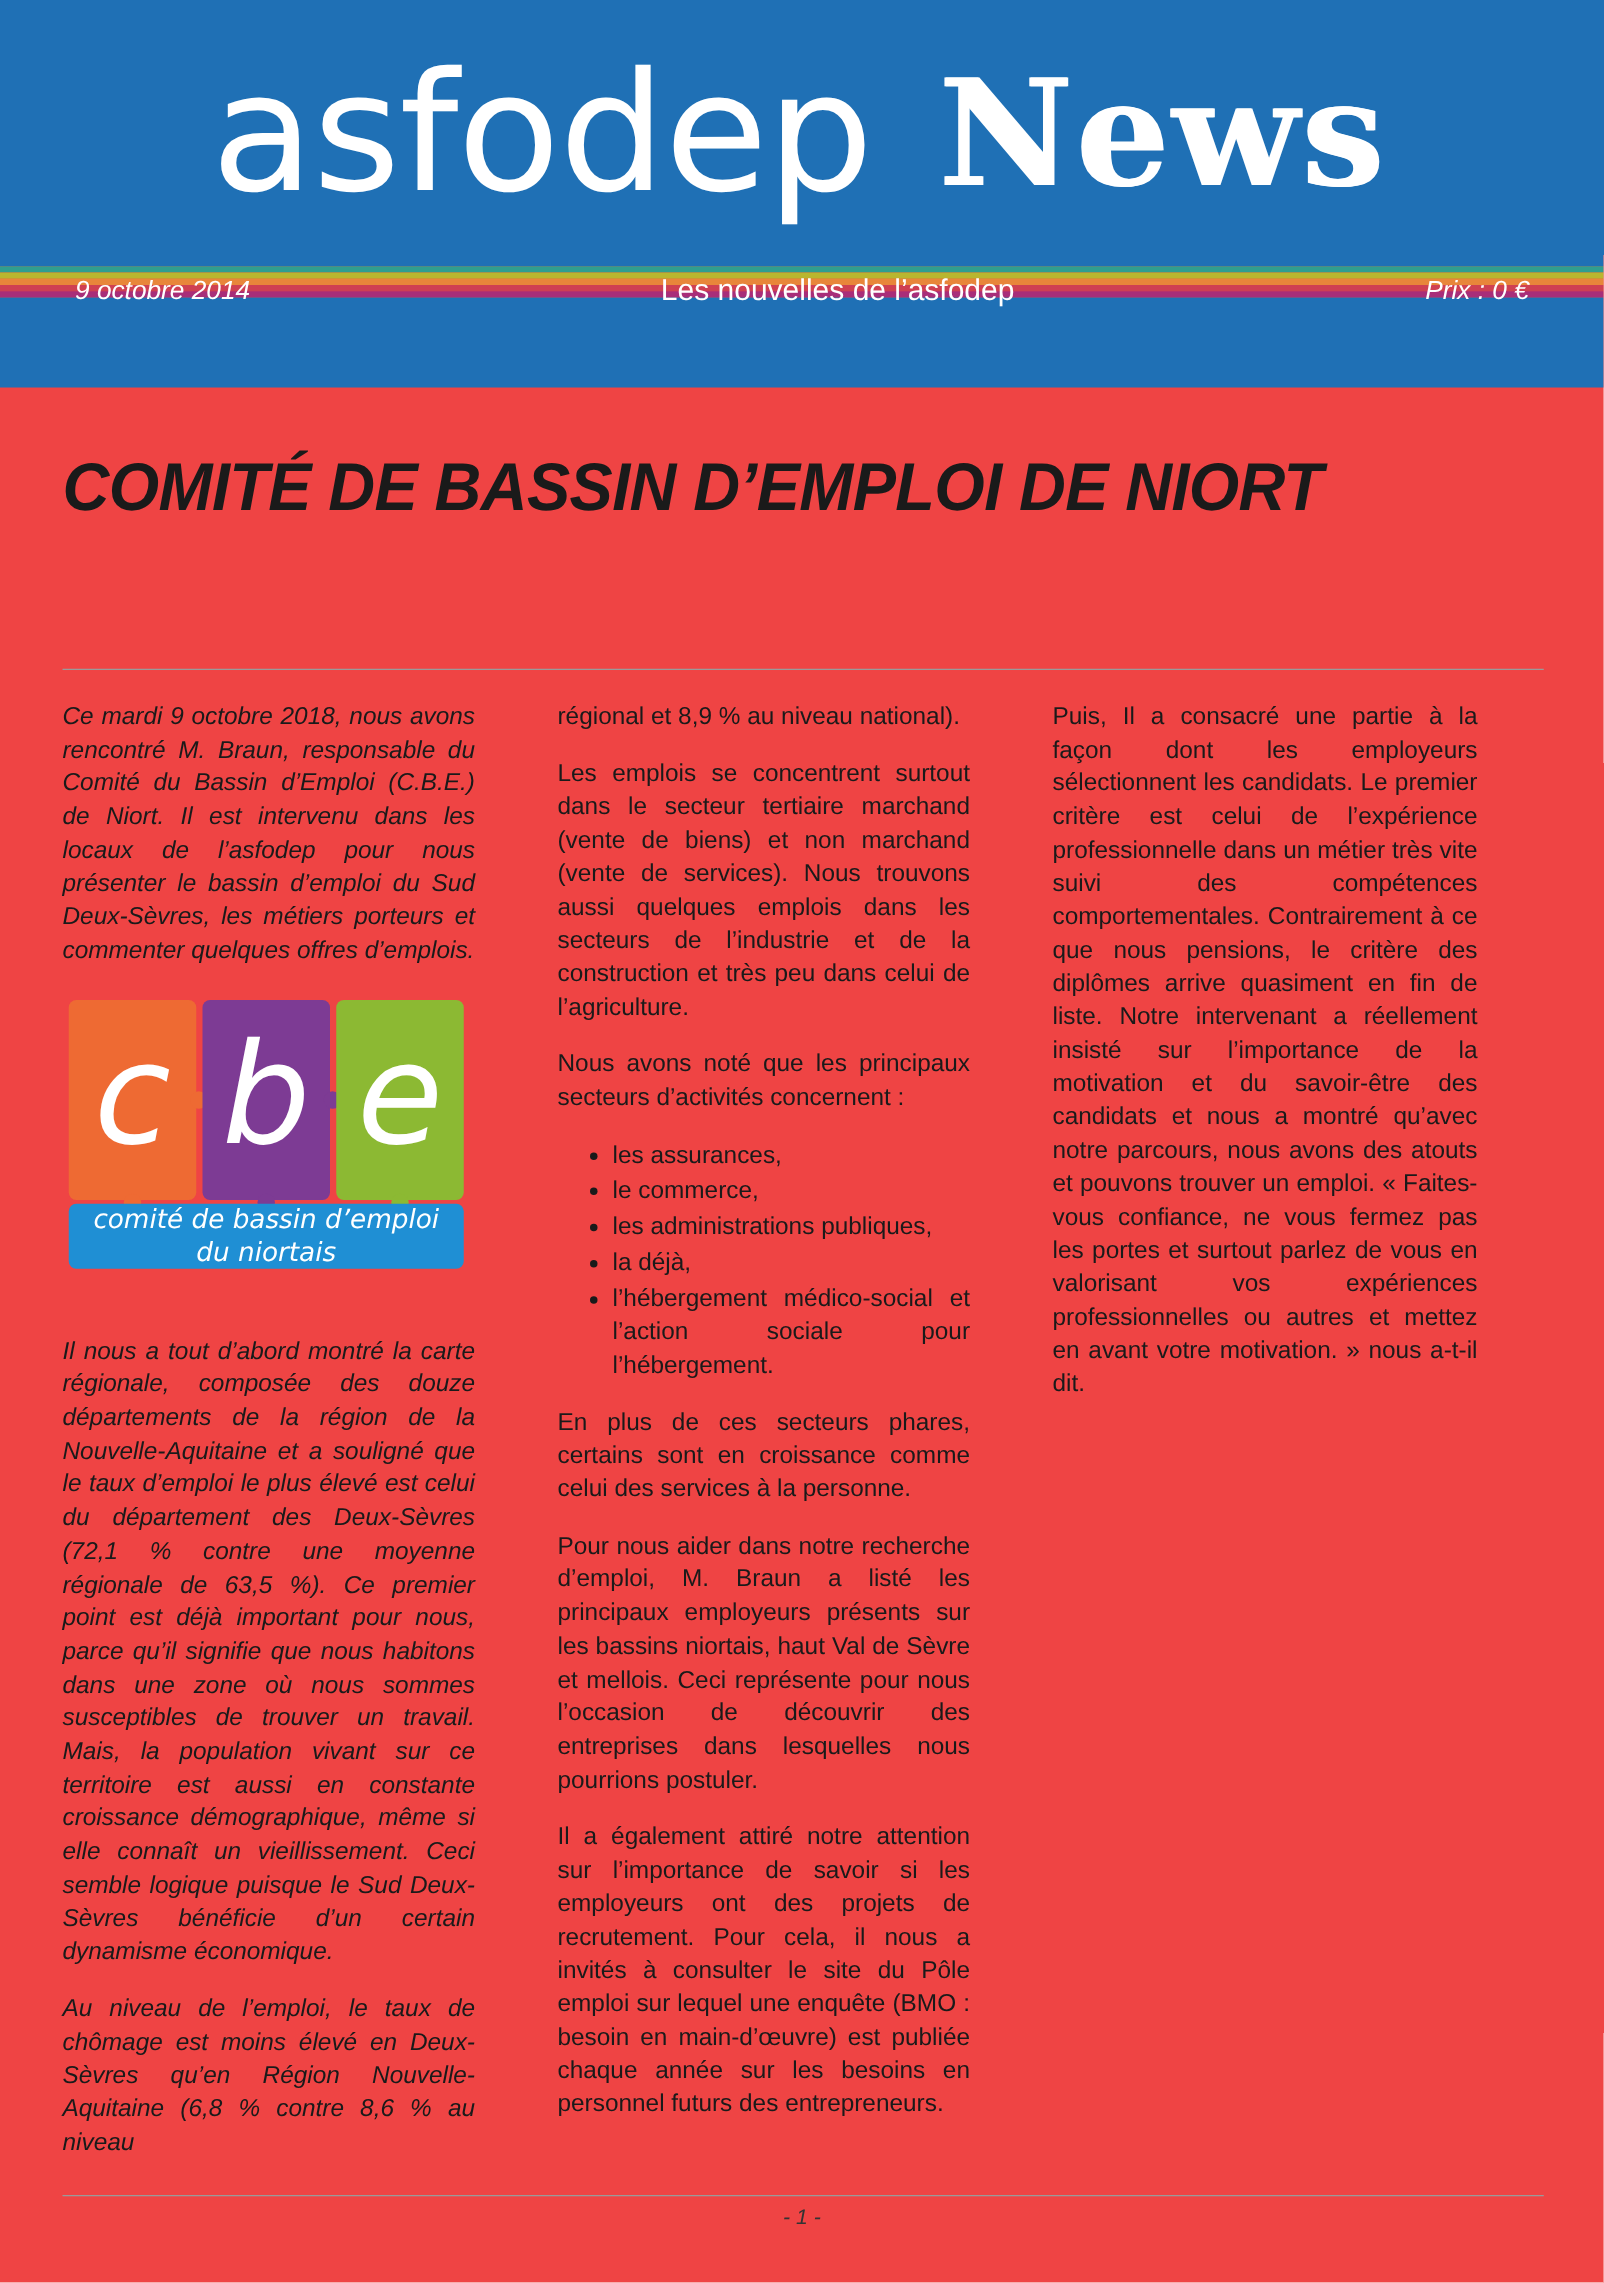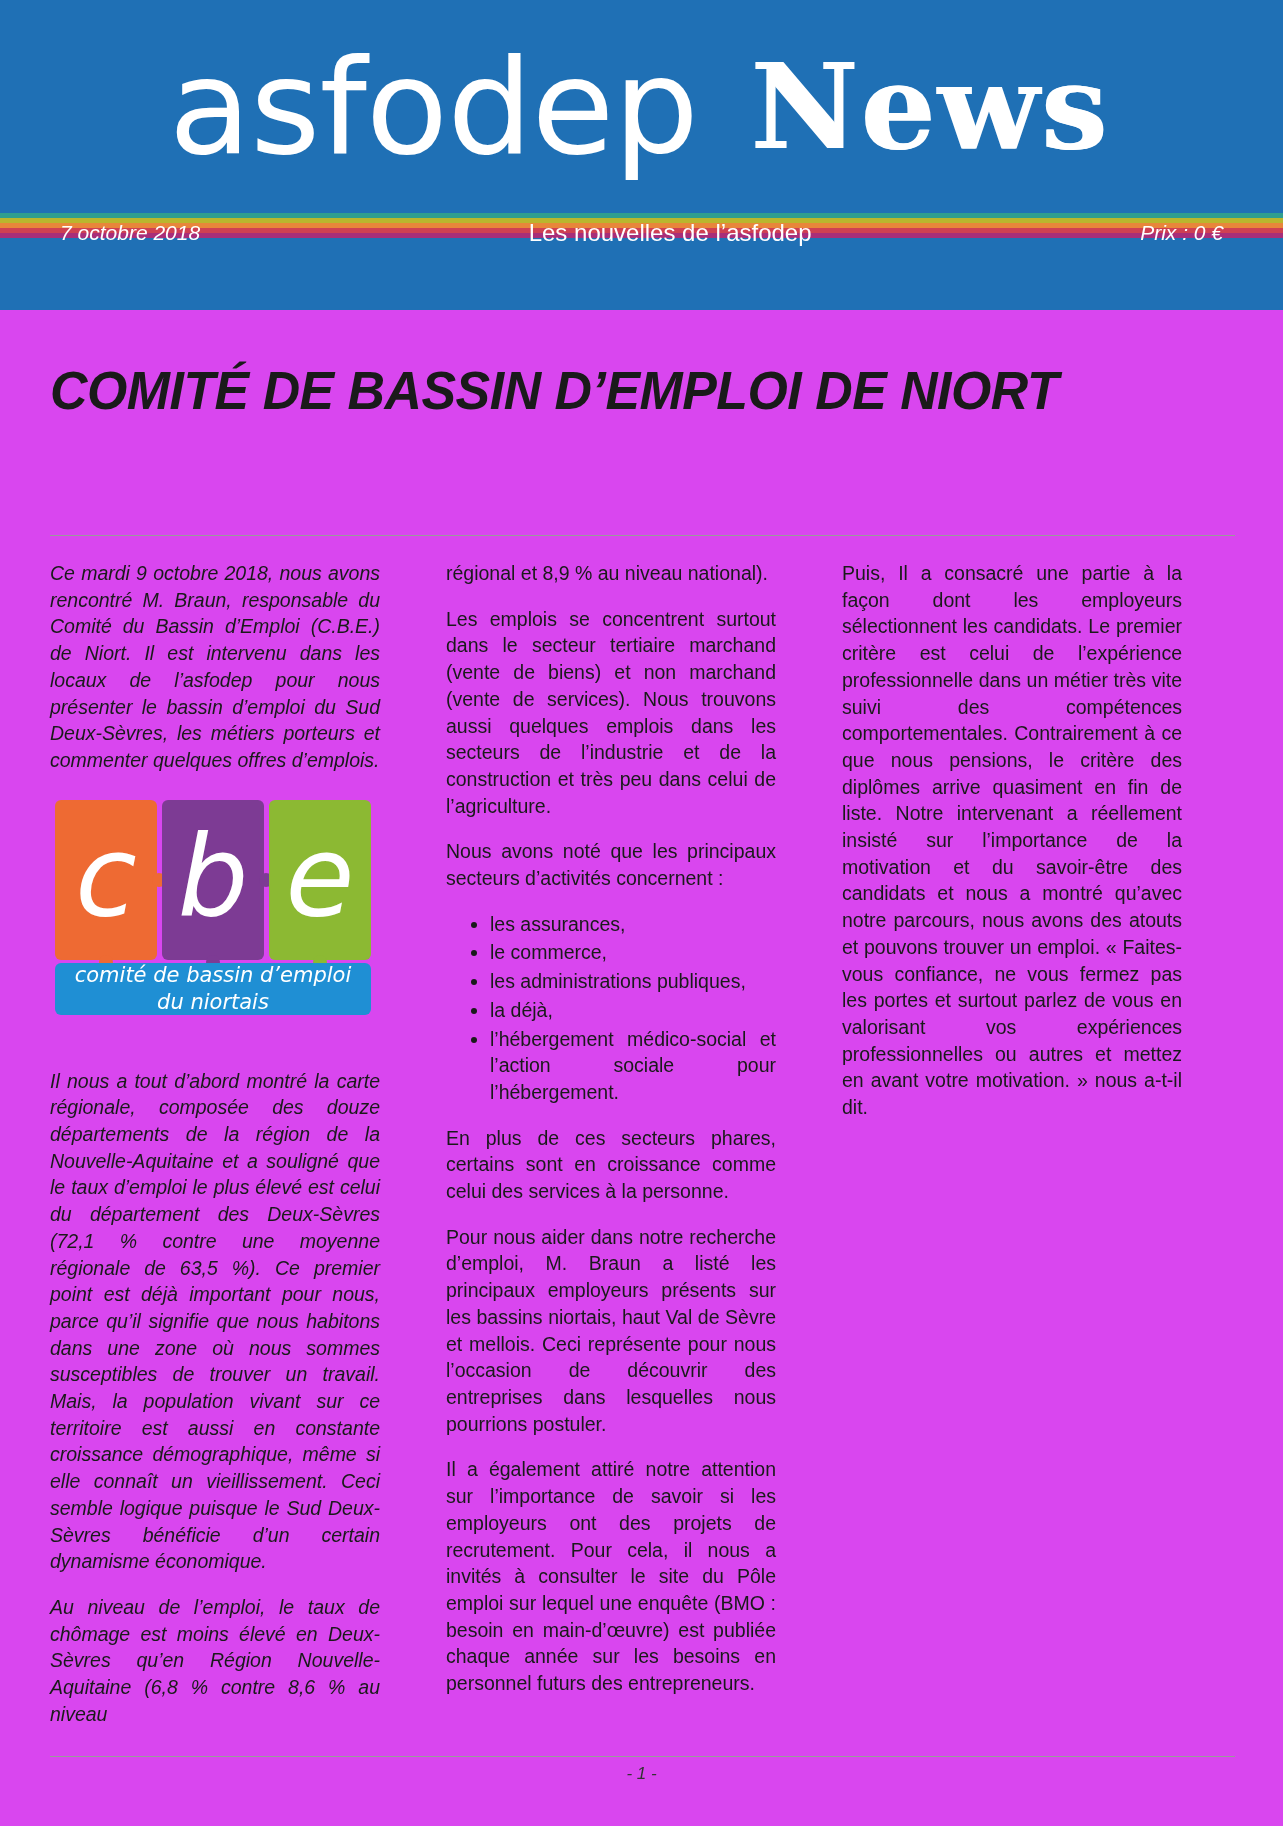--- a/index.html
+++ b/index.html
@@ -3,21 +3,21 @@
 <meta charset="utf-8">
 <style>
   * { box-sizing: border-box; margin: 0; padding: 0; }
   html, body {
     width: 1283px;
     height: 1826px;
     background: #ffffff;
     font-family: "Liberation Sans", sans-serif;
   }
 
-  .page { position: relative; width: 1283px; height: 1826px; overflow: hidden; background:#d946ef; }
+  .page { position: relative; width: 1283px; height: 1826px; overflow: hidden; background:#ef4444; }
 
   
   .masthead {
     position: absolute; left:0; top:0; width:1283px; height:213px;
     background: #1f70b5;
   }
   .masthead-inner {
     position:absolute; left:0; top:0; width:1283px; height:213px;
     display:flex; align-items:center; justify-content:center; gap:58px;
   }
@@ -149,21 +149,21 @@
   </div>
 
   <div class="stripe stripe-1"></div>
   <div class="stripe stripe-2"></div>
   <div class="stripe stripe-3"></div>
   <div class="stripe stripe-4"></div>
   <div class="stripe stripe-5"></div>
 
   <div class="blue-bottom"></div>
   <div class="subhead-row">
-    <div class="sub-date">7 octobre 2018</div>
+    <div class="sub-date">9 octobre 2014</div>
     <div class="sub-center">Les nouvelles de l’asfodep</div>
     <div class="sub-price">Prix : 0 €</div>
   </div>
 
   <div class="headline">COMITÉ DE BASSIN D’EMPLOI DE NIORT</div>
   <div class="rule-under-title"></div>
 
   <div class="cols">
 
     <div class="col col-1">

